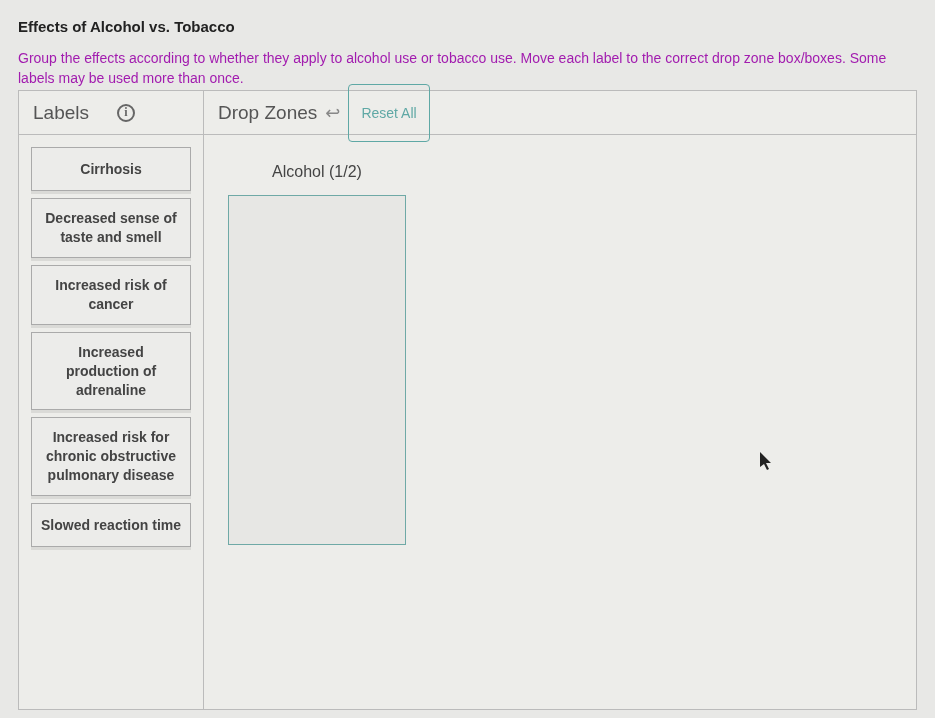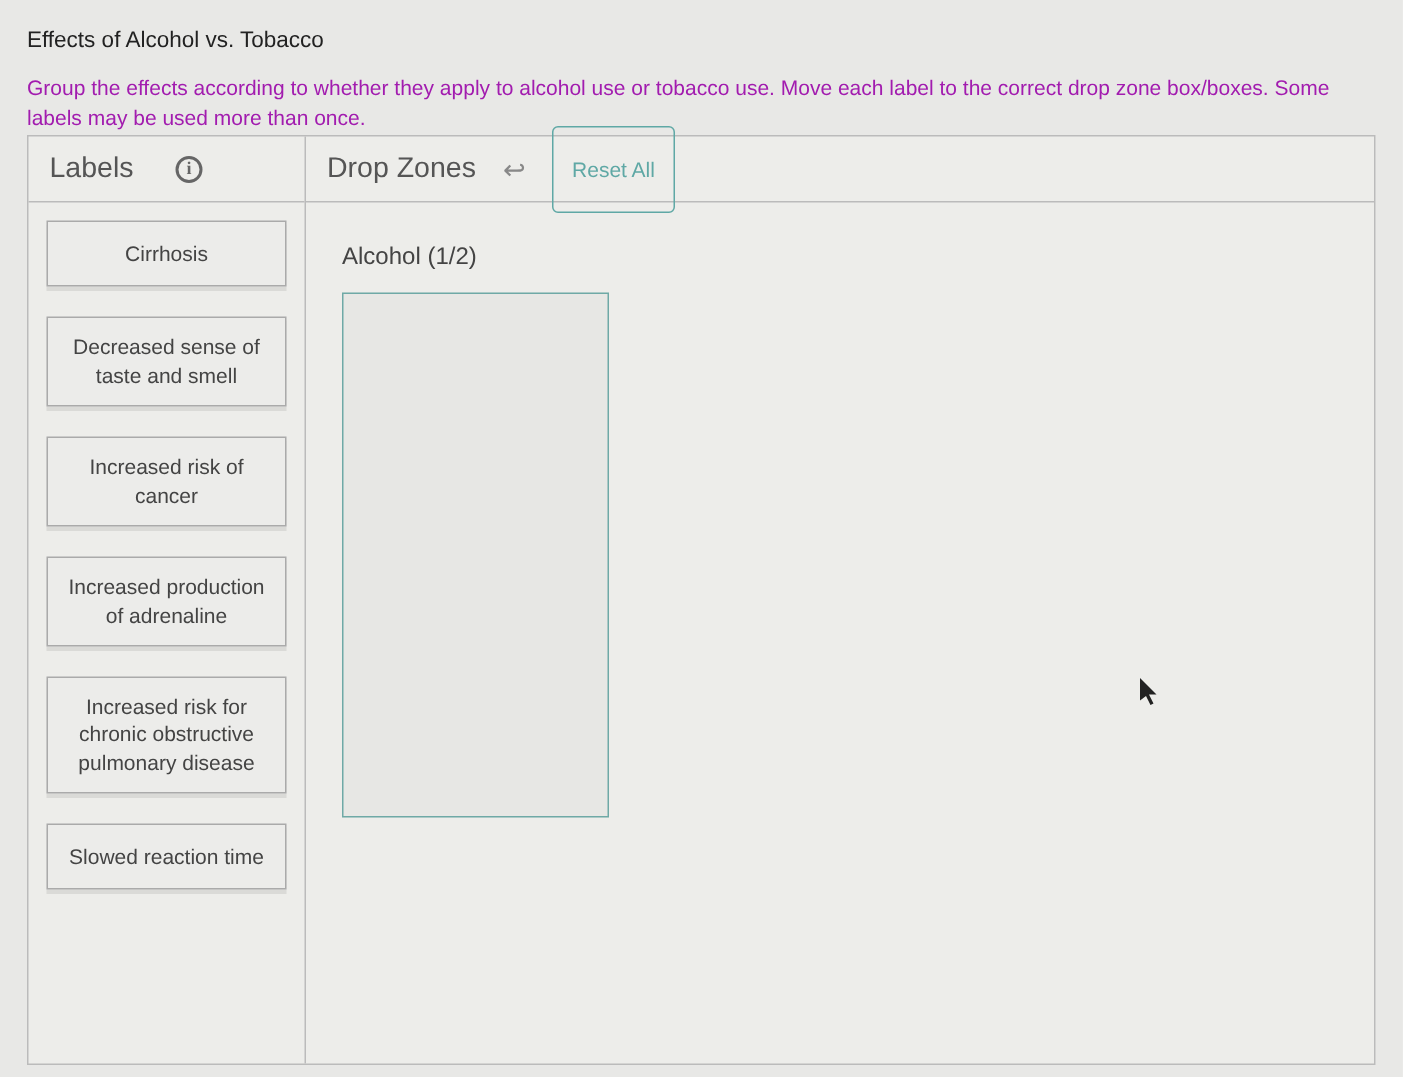--- a/index.html
+++ b/index.html
@@ -9,21 +9,21 @@
     }
     body {
       font-family: Arial, Helvetica, sans-serif;
       background: #e8e8e6;
       width: 935px;
       height: 718px;
       padding: 18px;
       color: #333;
     }
     .page-title {
-      font-weight: normal;
+      font-weight: bold;
       font-size: 15px;
       color: #222;
       margin-bottom: 14px;
     }
     .instructions {
       font-size: 14px;
       color: #a21caf;
       line-height: 1.4;
       margin-bottom: 2px;
     }
@@ -59,22 +59,23 @@
       justify-content: center;
       font-size: 12px;
       font-weight: bold;
       color: #666;
       font-family: Georgia, serif;
     }
     .labels-list {
       padding: 12px;
       display: flex;
       flex-direction: column;
-      gap: 20px;
+      gap: 7px;
       overflow-y: auto;
+      font-weight: bold;
     }
     .label-chip {
       border: 1px solid #aaa;
       background: #ececea;
       padding: 10px 8px;
       font-size: 14px;
       color: #444;
       text-align: center;
       min-height: 44px;
       display: flex;
@@ -90,41 +91,42 @@
       flex-direction: column;
     }
     .dropzones-header {
       height: 44px;
       border-bottom: 1px solid #bbb;
       display: flex;
       align-items: center;
       padding-left: 14px;
       font-size: 19px;
       color: #555;
-      gap: 18px;
+      gap: 8px;
     }
     .undo-icon {
       font-size: 18px;
       color: #888;
       cursor: pointer;
       user-select: none;
     }
     .reset-button {
       border: 1px solid #5fa8a5;
       color: #5fa8a5;
       background: transparent;
       padding: 20px 12px;
       font-size: 14px;
       border-radius: 4px;
       cursor: pointer;
     }
     .dropzones-body {
       padding: 28px 24px;
       display: flex;
       gap: 24px;
+      text-align: center;
     }
     .dropzone-wrap {
       display: flex;
       flex-direction: column;
     }
     .dropzone-title {
       font-size: 16px;
       color: #444;
       margin-bottom: 14px;
     }

